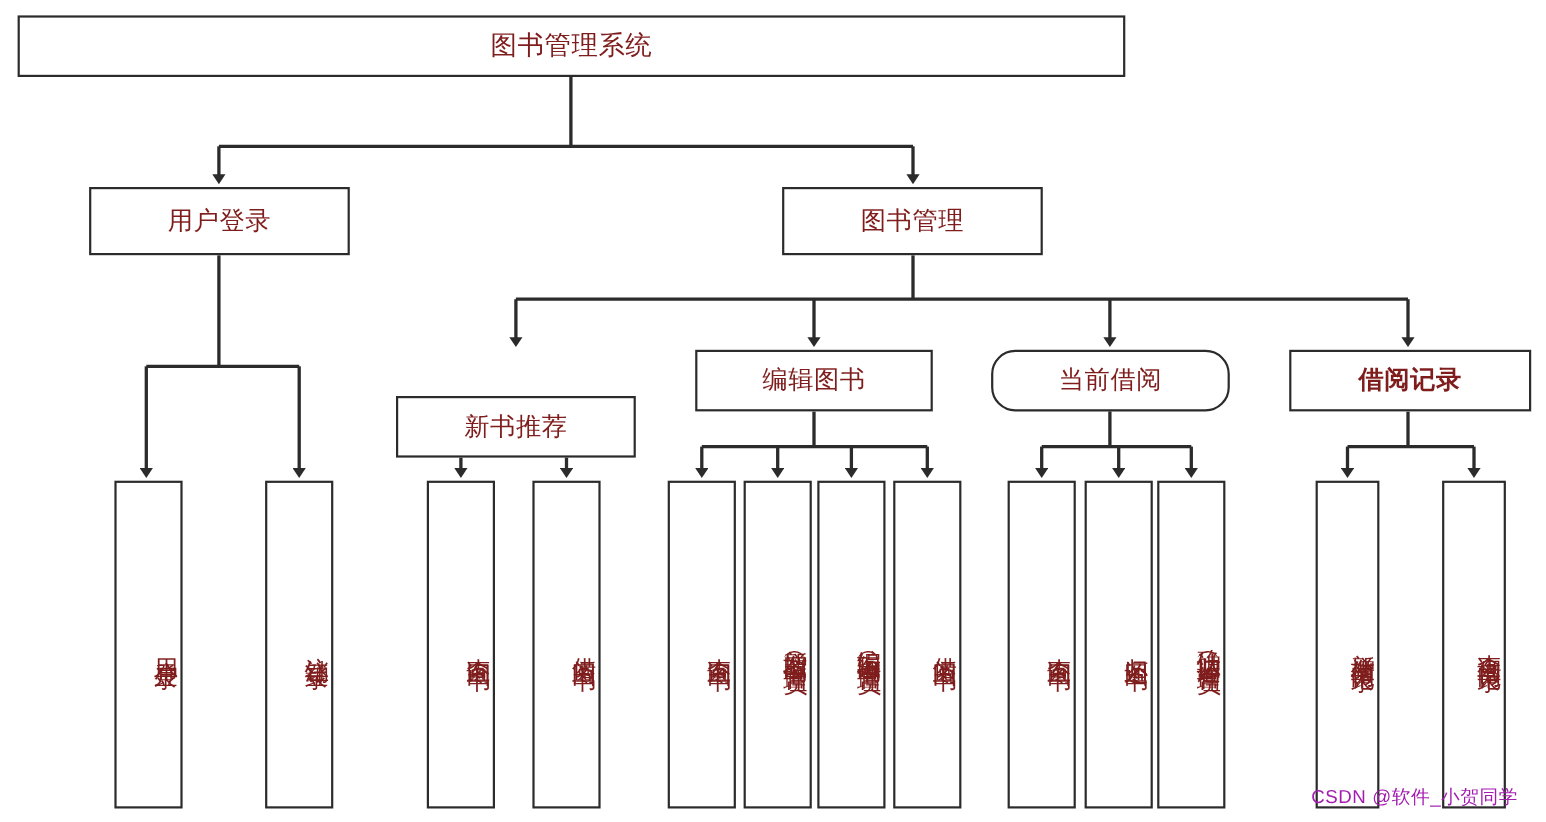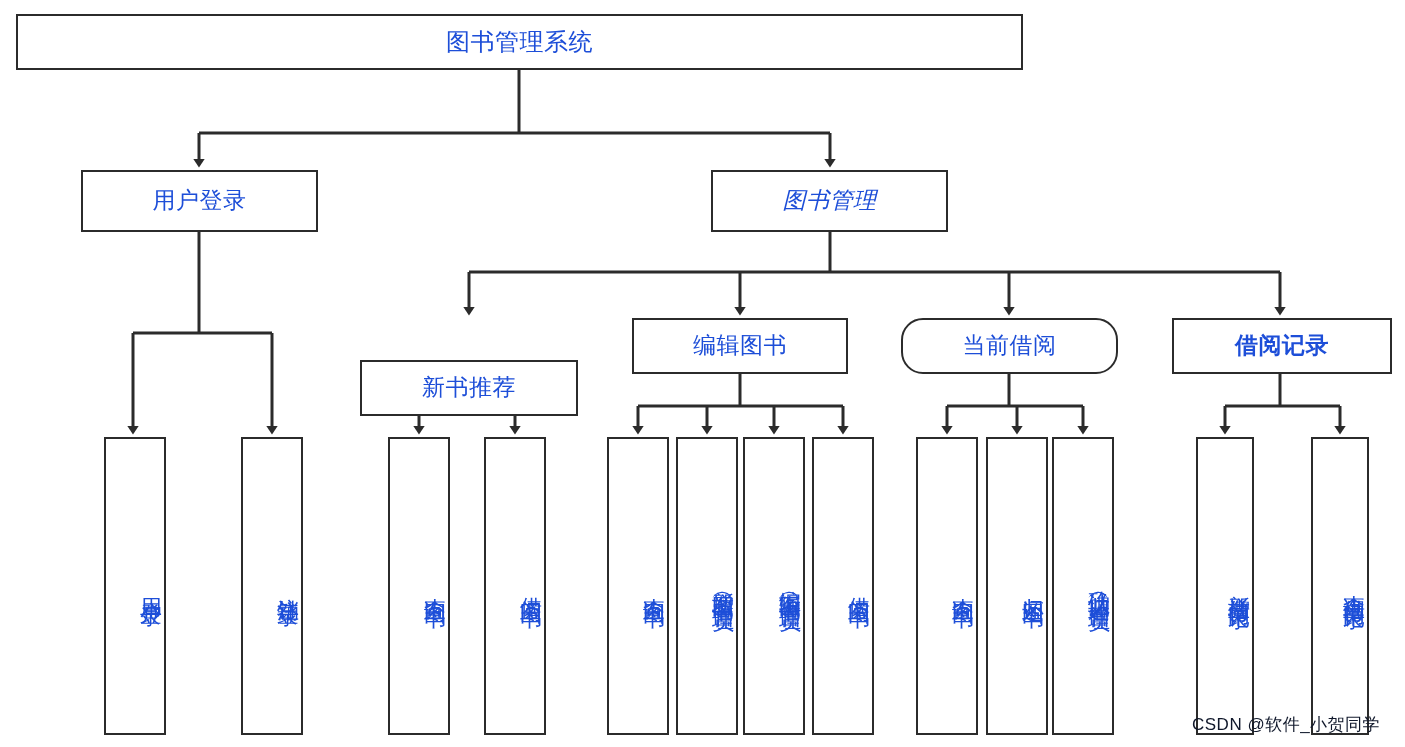--- a/index.html
+++ b/index.html
@@ -26,21 +26,21 @@
     pointer-events: none;
   }
   .node {
     position: absolute;
     box-sizing: border-box;
     border: 2.5px solid #2b2b2b;
     background: #ffffff;
     display: flex;
     align-items: center;
     justify-content: center;
-    color: #1d4ed8;
+    color: #7f1d1d;
     line-height: 1.18;
   }
   .node.horiz {
     font-size: 23px;
     letter-spacing: 0.5px;
   }
   .node.vert {
     font-size: 22px;
     writing-mode: vertical-rl;
     text-orientation: upright;
@@ -57,21 +57,21 @@
     white-space: nowrap;
   }
   .node.root {
     font-size: 24px;
   }
   #watermark {
     position: absolute;
     left: 1192px;
     top: 713px;
     font-size: 17px;
-    color: #0f172a;
+    color: #a21caf;
     white-space: nowrap;
     letter-spacing: 0.5px;
   }
 </style>
 </head>
 <body>
 
 <div id="canvas">
 
   <svg class="wires" viewBox="0 0 1405 747">
@@ -125,21 +125,21 @@
     </g>
   </svg>
 
   <div class="node horiz root" style="left:16px; top:14px; width:1007px; height:56px;">
     <span>图书管理系统</span>
   </div>
 
   <div class="node horiz" style="left:81px; top:170px; width:237px; height:62px;">
     <span>用户登录</span>
   </div>
-  <div class="node horiz" style="left:711px; top:170px; width:237px; height:62px;font-style:italic;">
+  <div class="node horiz" style="left:711px; top:170px; width:237px; height:62px;">
     <span>图书管理</span>
   </div>
 
   <div class="node horiz" style="left:360px; top:318px; width:218px; height:56px;margin-top:42px;">
     <span>新书推荐</span>
   </div>
   <div class="node horiz" style="left:632px; top:318px; width:216px; height:56px;">
     <span>编辑图书</span>
   </div>
   <div class="node horiz" style="left:901px; top:318px; width:217px; height:56px;border-radius:22px;">

